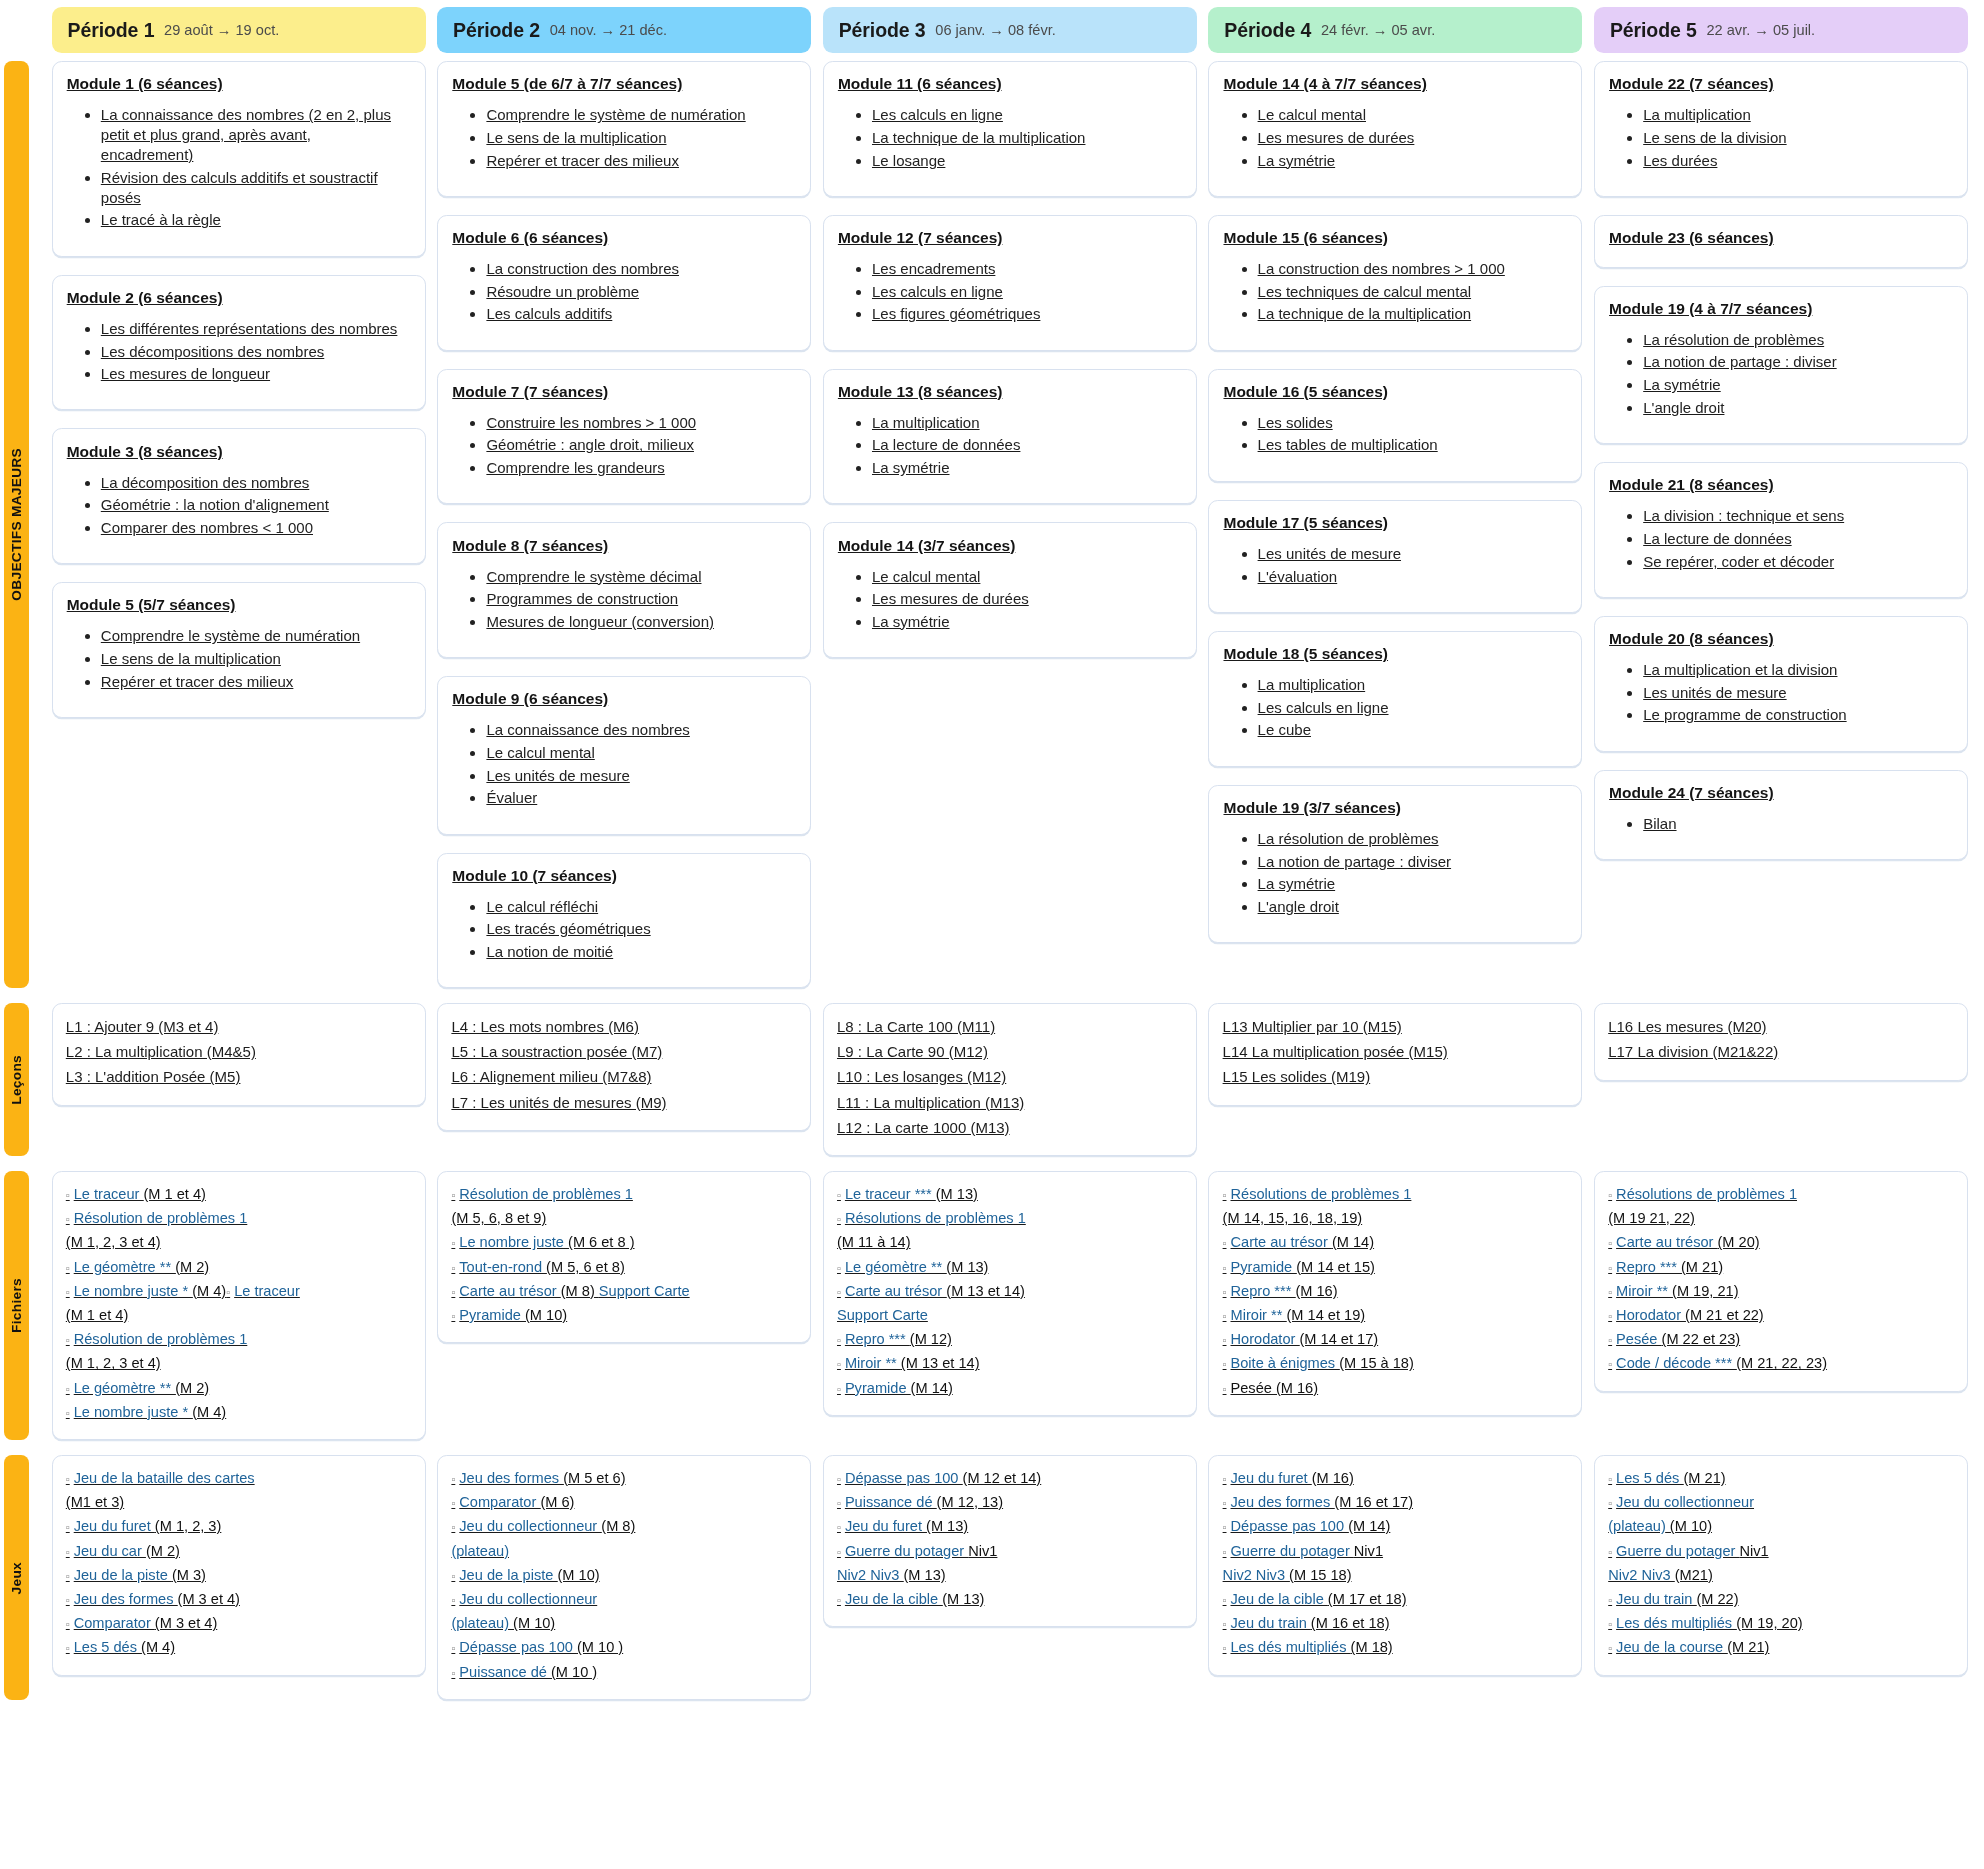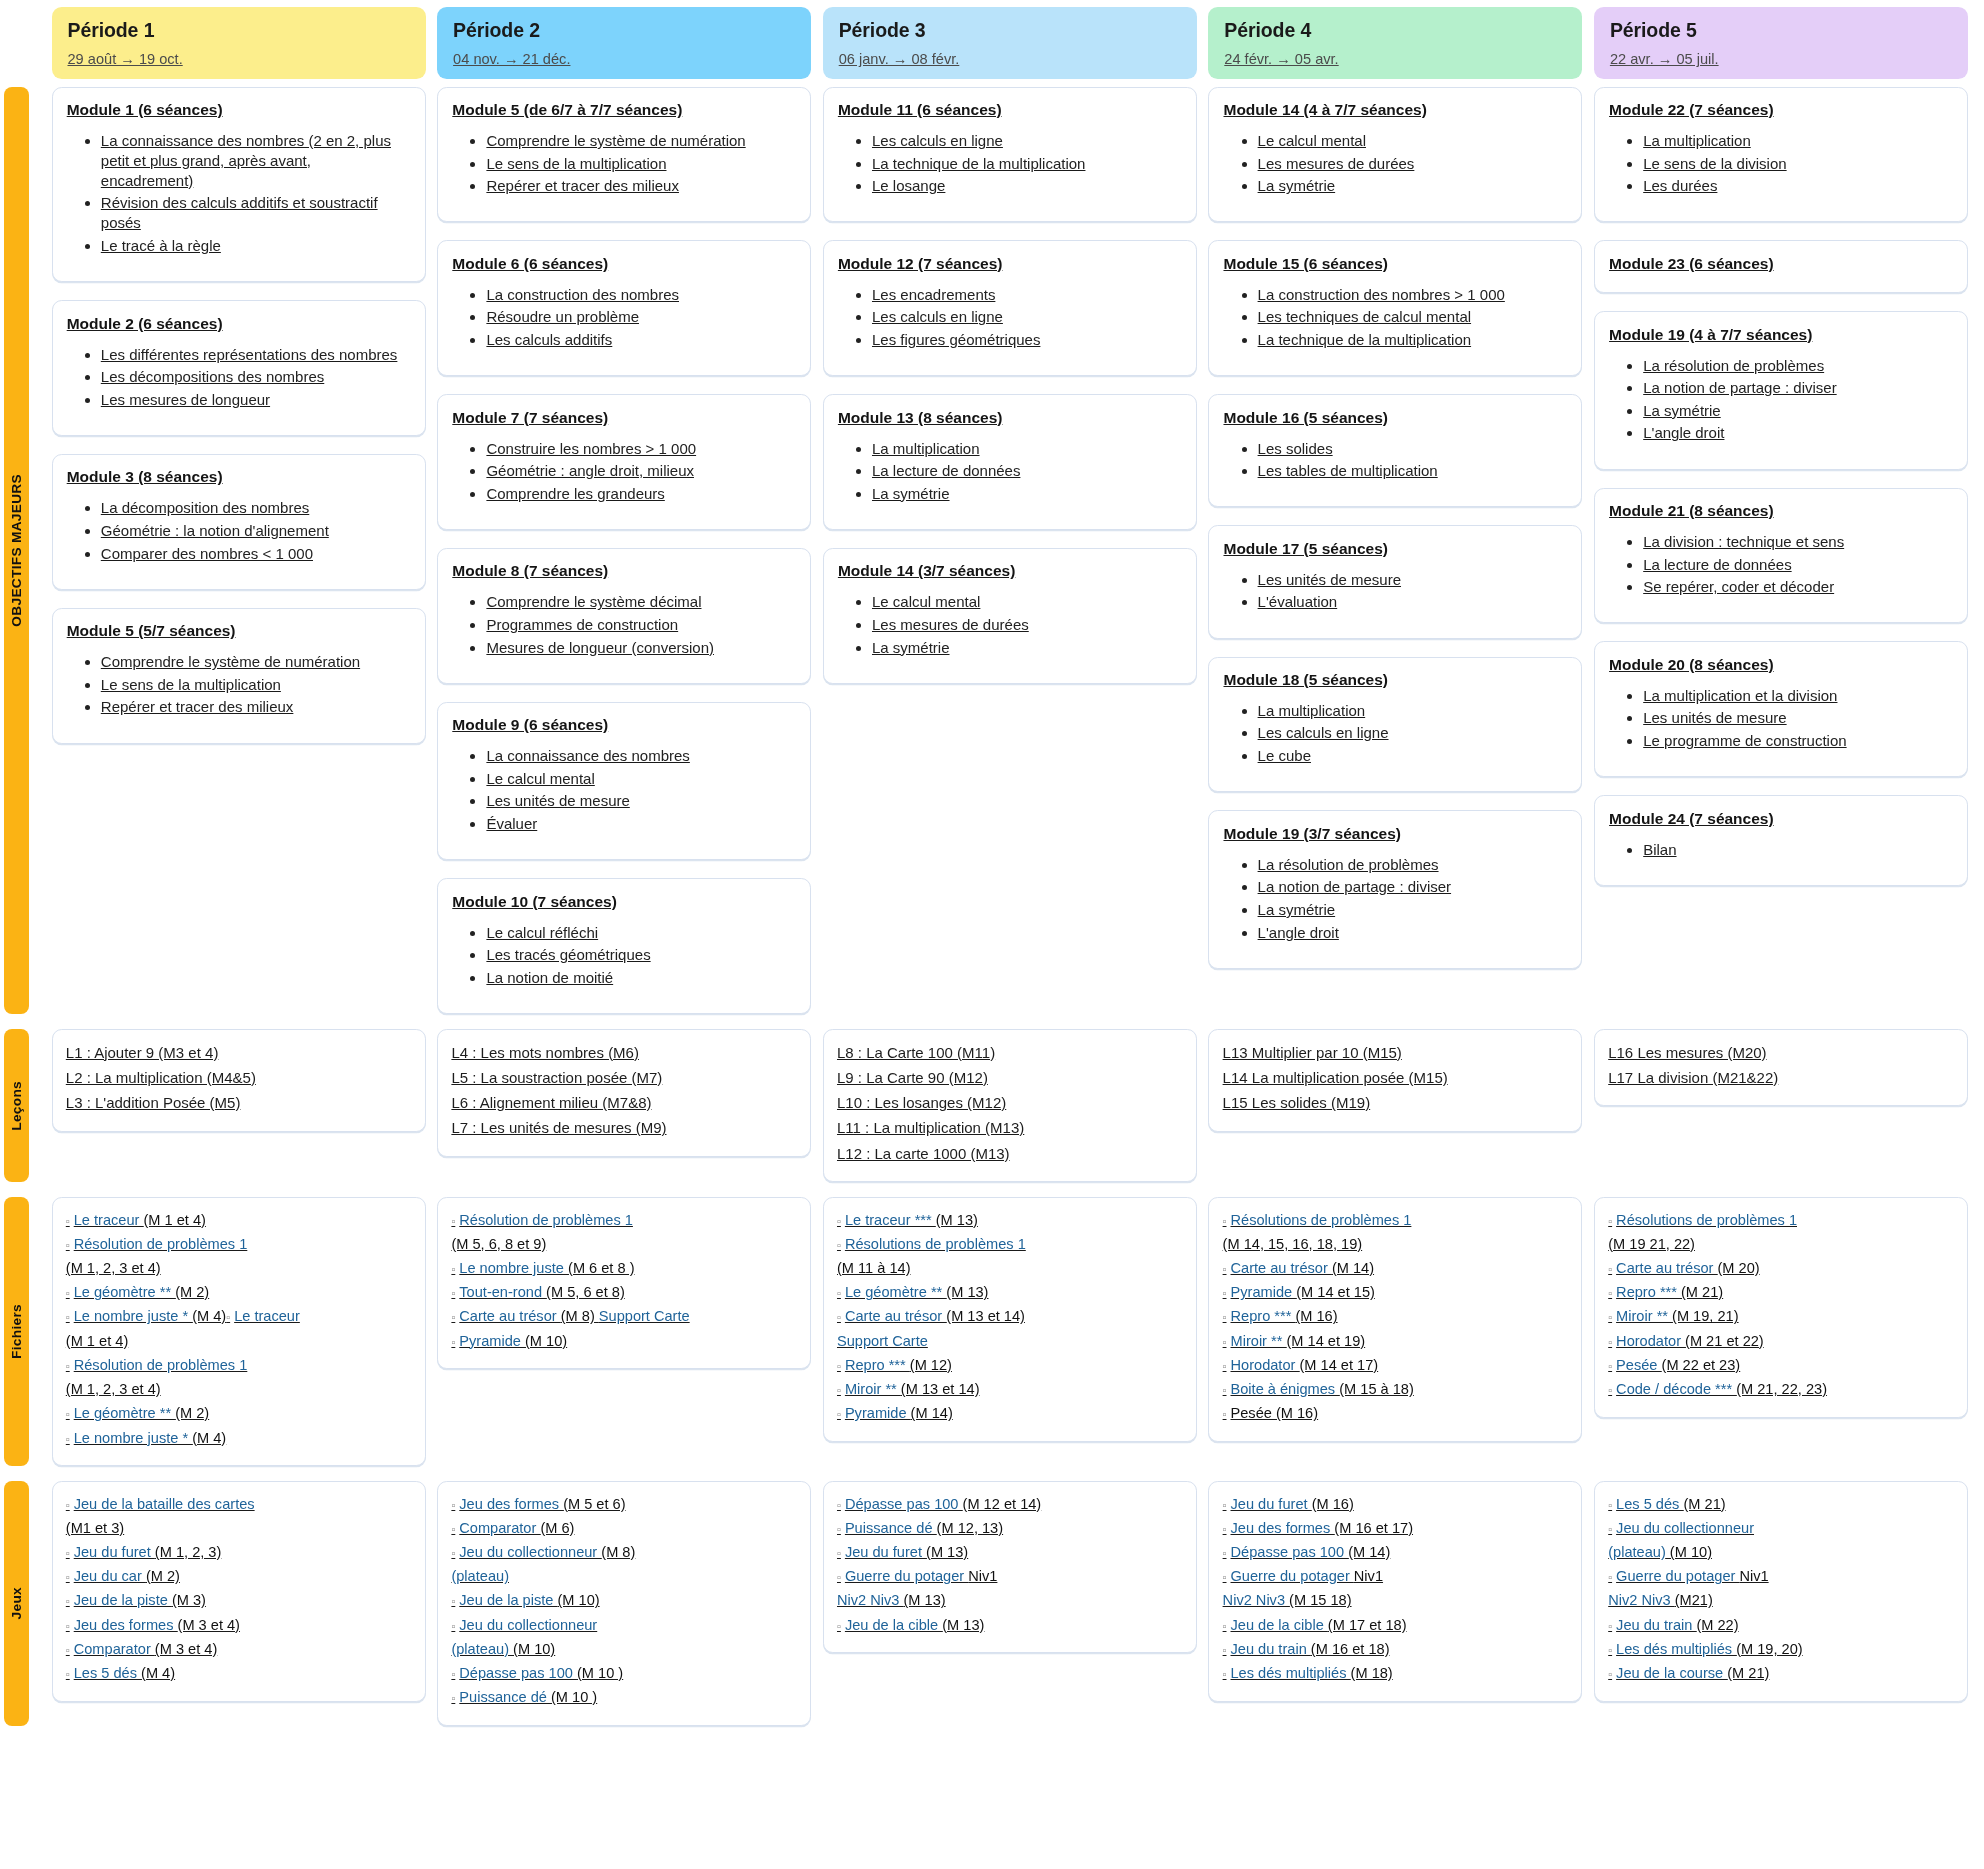--- a/index.html
+++ b/index.html
@@ -18,27 +18,26 @@
     display: grid;
     grid-template-columns: 40px repeat(5, 1fr);
     column-gap: 11.5px;
     padding: 7px 17px 8px 0;
   }
   .period-spacer { }
   .period-chip {
     border-radius: 9.7px;
     padding: 11.5px 16px;
     display: flex;
-    align-items: flex-start;
+    align-items: center;
     gap: 9.7px;
     min-height: 42px;
-    flex-direction: column;
   }
   .period-name { font-size: 19.5px; font-weight: 700; letter-spacing: -0.1px; color:#1a1a1a; }
-  .period-dates { font-size: 14.6px; color: #4b4b4b; font-weight: 400; text-decoration: underline; }
+  .period-dates { font-size: 14.6px; color: #4b4b4b; font-weight: 400; }
 
   
   .band {
     display: grid;
     grid-template-columns: 40px repeat(5, 1fr);
     column-gap: 11.5px;
     padding-right: 17px;
     margin-bottom: 15px;
     align-items: stretch;
   }

